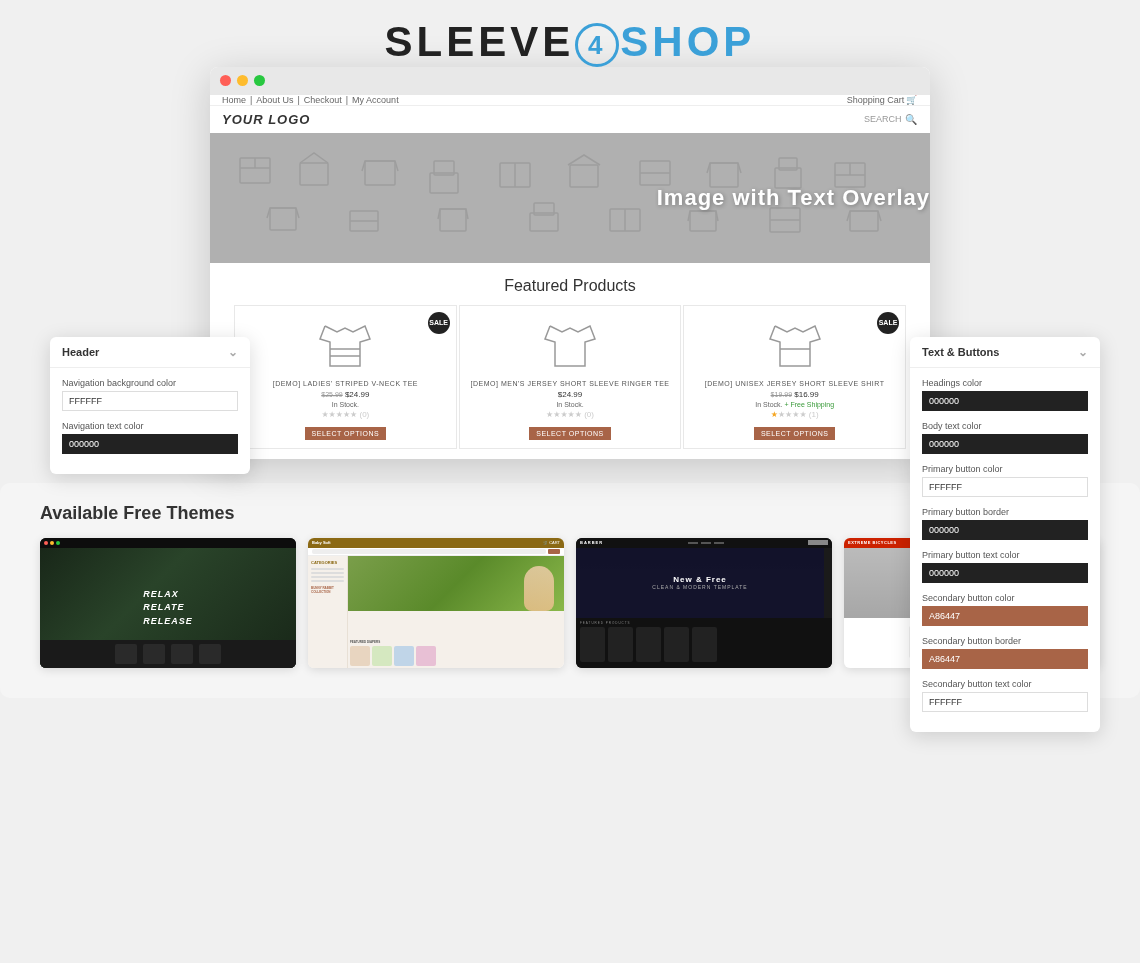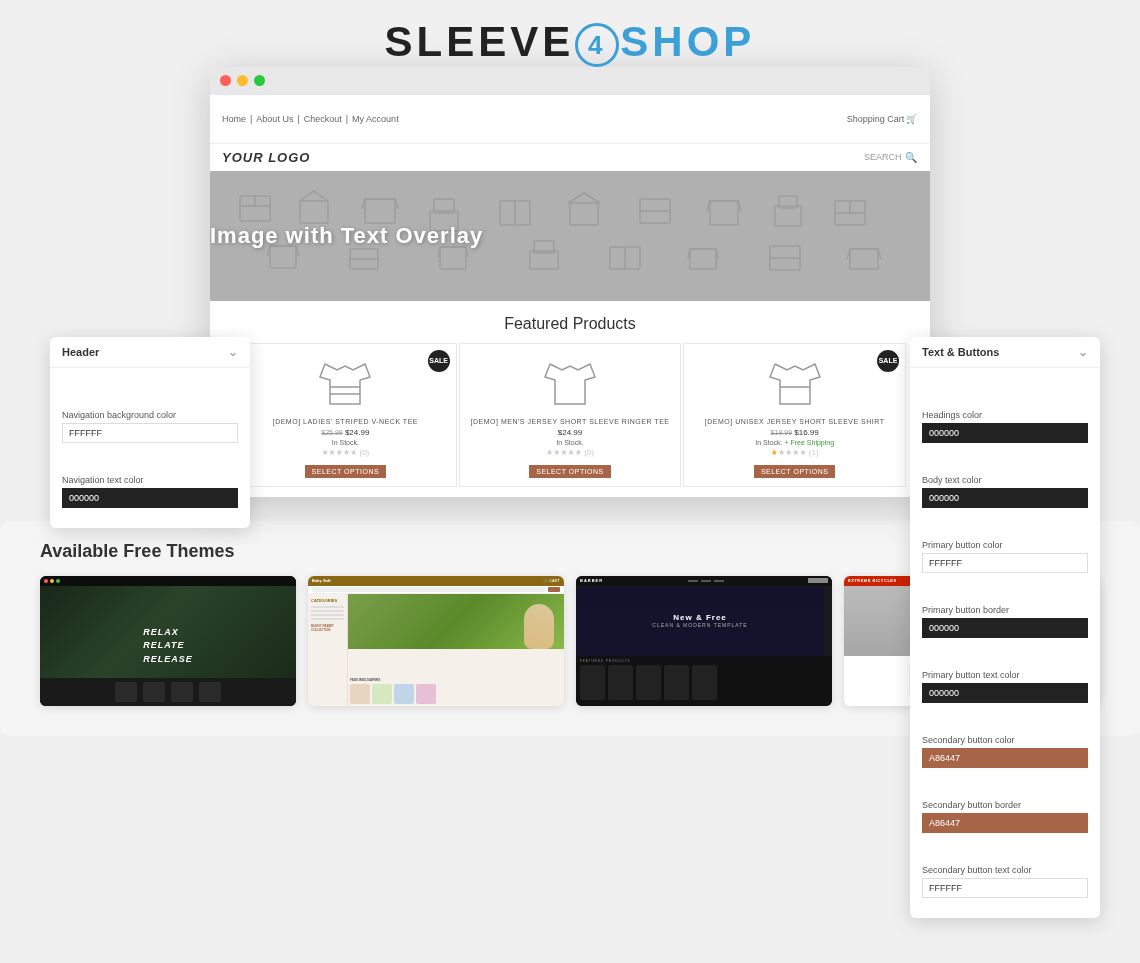--- a/index.html
+++ b/index.html
@@ -68,21 +68,21 @@
       width: 11px; height: 11px; border-radius: 50%;
     }
     .dot-red { background: #ff5f57; }
     .dot-yellow { background: #febc2e; }
     .dot-green { background: #28c840; }
 
     
     .store-nav {
       background: #fff;
       border-bottom: 1px solid #eee;
-      padding: 19px 12px;
+      padding: 0 12px;
       display: flex;
       justify-content: space-between;
       align-items: center;
       font-size: 9px;
       color: #666;
     }
     .store-nav-links { display: flex; gap: 4px; }
     .store-nav-links span { cursor: pointer; }
     .store-cart { font-size: 9px; color: #666; }
 
@@ -119,21 +119,21 @@
       color: #555;
       letter-spacing: 1px;
     }
 
     
     .store-hero {
       background: #b0b0b0;
       height: 130px;
       display: flex;
       align-items: center;
-      justify-content: flex-start;
+      justify-content: flex-end;
       position: relative;
       overflow: hidden;
     }
     .hero-text {
       color: #fff;
       font-size: 22px;
       font-weight: bold;
       text-shadow: 1px 1px 4px rgba(0,0,0,0.3);
       position: relative;
       z-index: 2;
@@ -262,21 +262,20 @@
     }
     .panel-chevron {
       font-size: 12px;
       color: #aaa;
     }
     .panel-body {
       padding: 10px 12px;
     }
     .panel-field {
       margin-bottom: 10px;
-      margin-top: 32px;
     }
     .panel-label {
       font-size: 9px;
       color: #555;
       margin-bottom: 3px;
     }
     .panel-input {
       width: 100%;
       border: 1px solid #ddd;
       padding: 4px 6px;

